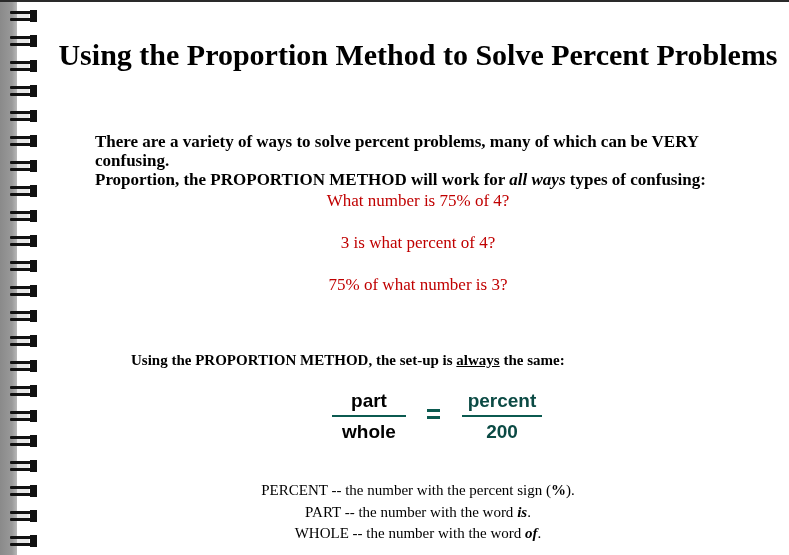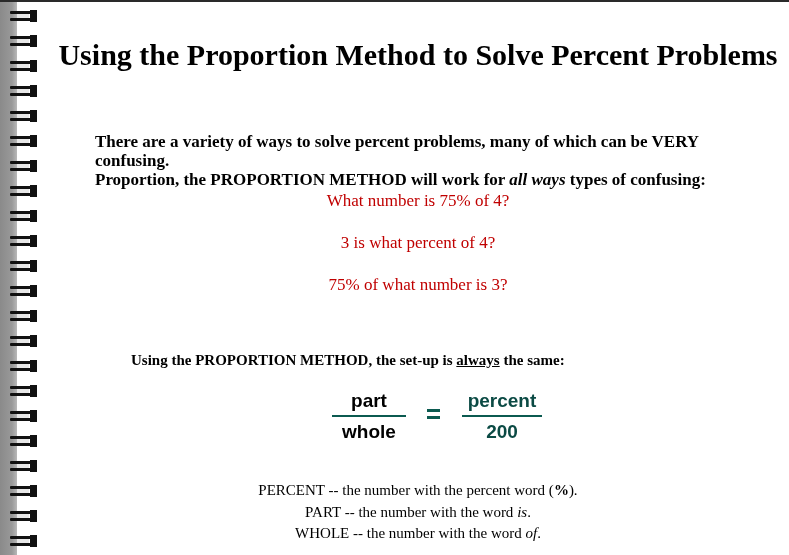--- a/index.html
+++ b/index.html
@@ -40,21 +40,21 @@
   .frac { position: absolute; top: 0; text-align: center; }
   .frac .num { height: 26px; line-height: 26px; }
   .frac .line { height: 2px; background: #0b5a50; margin: 1px 0; }
   .frac .den { height: 26px; line-height: 28px; }
   .frac.left { left: 2px; width: 74px; color: #000; }
   .frac.right { left: 132px; width: 80px; color: #0b4a44; }
   .equals { position: absolute; left: 97px; top: 21px; width: 13px; }
   .equals div { height: 3px; background: #0b5a50; margin-bottom: 4px; }
   .defs { position: absolute; left: 0; top: 480px; width: 756px; text-align: center; font-size: 15px; line-height: 21.5px; color: #000; }
   .defs b { font-weight: bold; }
-  .defs i { font-style: italic; font-weight: normal; }
+  .defs i { font-style: italic; font-weight: bold; }
 </style>
 </head>
 <body>
 
 <div class="top-border"></div>
 <div class="spine"></div>
 <div class="rings" id="rings">
     <div class="ring" style="top: 10px;">
       <div class="bar-top"></div>
       <div class="bar-bot"></div>
@@ -219,21 +219,21 @@
       </div>
     <div class="frac right">
       <div class="num">percent</div>
       <div class="line"></div>
       <div class="den">200</div>
     </div>
   </div>
 
   <div class="defs">
     <div>
-      <span>PERCENT</span><span> -- </span><span>the number with the percent word (</span><b>%</b><span>).</span>
+      <span>PERCENT</span><span> -- </span><span>the number with the percent sign (</span><b>%</b><span>).</span>
     </div>
     <div>
       <span>PART</span><span> -- </span><span>the number with the word </span><i>is</i><span>.</span>
     </div>
     <div>
       <span>WHOLE</span><span> -- </span><span>the number with the word </span><i>of</i><span>.</span>
     </div>
   </div>
 </div>
 

